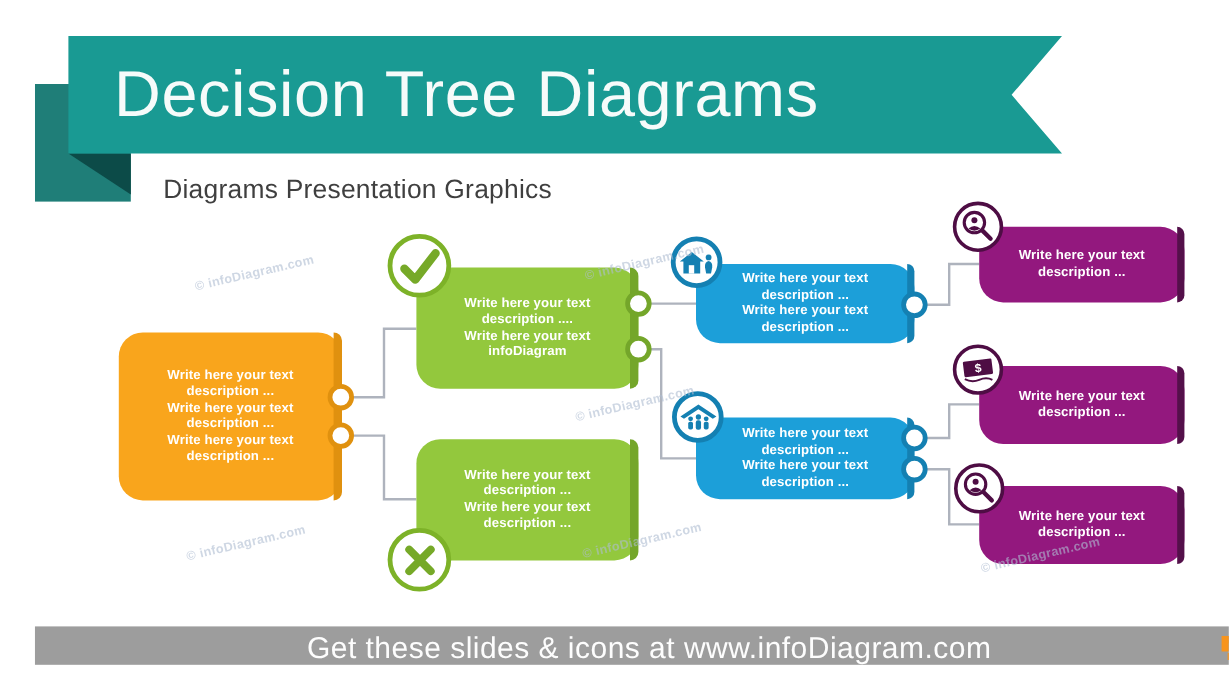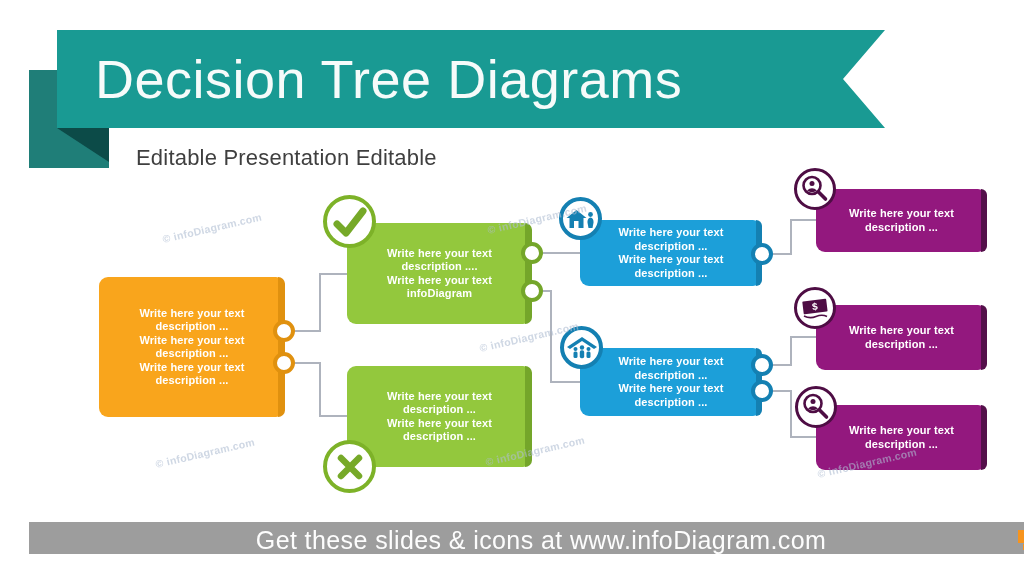--- a/index.html
+++ b/index.html
@@ -7,21 +7,21 @@
          font-family:"Liberation Sans",sans-serif;margin-left:29px;}
   
   #header-svg{position:absolute;left:0;top:0;z-index:1;}
   #slide-title{position:absolute;left:66px;top:46px;width:760px;z-index:2;
     font-size:54px;line-height:66px;font-weight:300;color:#f6fbfa;letter-spacing:.5px;}
   #slide-subtitle{position:absolute;left:107px;top:145px;z-index:2;
     font-size:22px;color:#3f3f3f;letter-spacing:.2px;}
   
   #connector-svg{position:absolute;left:0;top:0;z-index:1;}
   
-  .box{position:absolute;border-radius:9px;color:#fff;z-index:2;
+  .box{position:absolute;border-radius:20px;color:#fff;z-index:2;
     display:flex;flex-direction:column;justify-content:center;text-align:center;
     font-size:11px;line-height:13.5px;font-weight:600;letter-spacing:.1px;}
   .box .fold{position:absolute;top:0;right:0;bottom:0;width:7px;border-radius:0 10px 10px 0;}
   .box .lines{position:relative;z-index:1;padding:0 16px;}
   .box-orange{background:#F9A51C;}  .box-orange .fold{background:#E0910F;}
   .box-green{background:#93C83D;}   .box-green .fold{background:#74A62A;}
   .box-blue{background:#1C9FD9;}    .box-blue .fold{background:#1480B2;width:6px;}
   .box-purple{background:#93187E;}  .box-purple .fold{background:#54104A;width:6px;}
   
   .icon-circle{position:absolute;background:#fff;border-radius:50%;box-sizing:border-box;
@@ -50,21 +50,21 @@
 <body>
 
 <div id="slide">
 
   <svg id="header-svg" width="1024" height="180">
     <rect x="0" y="70" width="80" height="98" fill="#1F7E78"></rect>
     <polygon points="28,128 80,128 80,162" fill="#0C4B48"></polygon>
     <polygon points="28,30 856,30 814,79 856,128 28,128" fill="#199A93"></polygon>
   </svg>
   <div id="slide-title">Decision Tree Diagrams</div>
-  <div id="slide-subtitle">Editable Presentation Editable</div>
+  <div id="slide-subtitle">Diagrams Presentation Graphics</div>
 
   <svg id="connector-svg" width="1024" height="576">
     <g fill="none" stroke="#AEB3BD" stroke-width="2">
       <path d="M255,331 H291 V274 H318"></path>
       <path d="M255,363 H291 V416 H318"></path>
       <path d="M503,253 H551"></path>
       <path d="M503,291 H522 V382 H551"></path>
       <path d="M733,254 H762 V220 H787"></path>
       <path d="M733,365 H762 V337 H787"></path>
       <path d="M733,391 H762 V437 H787"></path>

